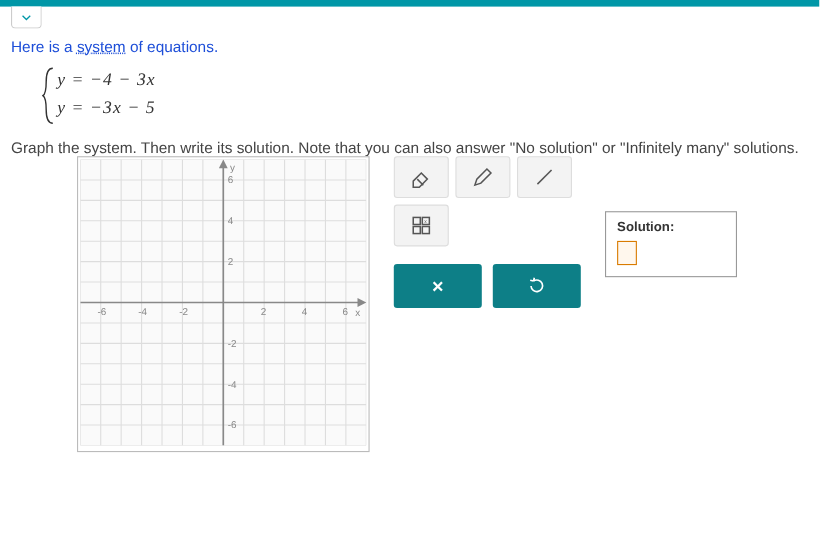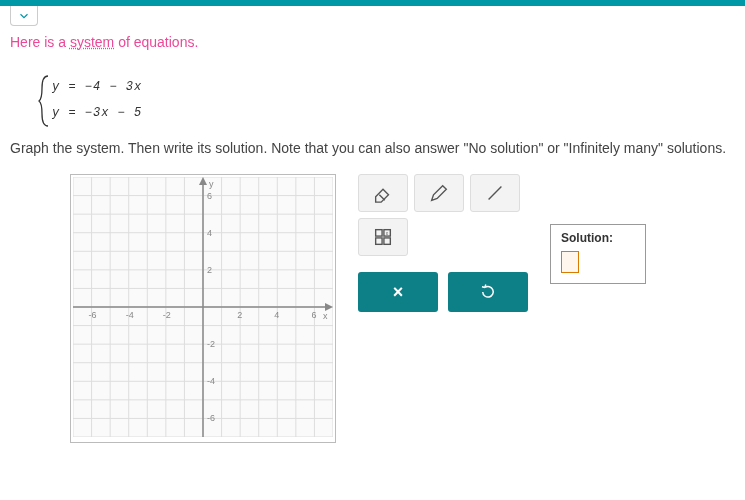--- a/index.html
+++ b/index.html
@@ -1,42 +1,42 @@
 <!DOCTYPE html>
 <html><head>
 <meta charset="utf-8">
 <style>
 *{box-sizing:border-box;margin:0;padding:0}
 body{font-family:Arial,Helvetica,sans-serif;font-size:14px;color:#333;background:#fff;width:745px;height:500px;overflow:hidden;position:relative}
 .topbar{background:#0097a7;height:6px;width:100%}
 .collapse-tab{position:absolute;top:6px;left:10px;width:28px;height:20px;background:#fff;border:1px solid #ccc;border-top:none;border-radius:0 0 4px 4px;display:flex;align-items:center;justify-content:center;cursor:pointer}
 .collapse-tab svg{width:14px;height:14px;stroke:#0097a7;stroke-width:2;fill:none}
 .content{padding:28px 10px 10px 10px}
-.intro{font-size:14px;margin-bottom:24px;color:#ec4899}
+.intro{font-size:14px;margin-bottom:10px;color:#1d4ed8}
 .intro .underline{text-decoration:underline;text-decoration-style:dotted}
-.equations{margin:8px 0 14px 28px;font-family:Liberation Mono, monospace;font-style:italic;font-size:12px;position:relative;padding-left:14px}
+.equations{margin:8px 0 14px 28px;font-family:Liberation Serif, serif;font-style:italic;font-size:16px;position:relative;padding-left:14px}
 .brace{position:absolute;left:0;top:0;bottom:0;width:12px}
 .brace svg{height:54px;width:12px}
 .eq{line-height:26px;letter-spacing:1px}
-.instr{font-size:14px;color:#444;margin-bottom:18px}
+.instr{font-size:14px;color:#444;}
 .workarea{display:flex;align-items:flex-start;gap:22px;padding-left:60px}
 .graph-wrap{border:1px solid #bbb;padding:2px;background:#fff}
 .graph{position:relative;width:260px;height:260px;background:#fafafa}
 .grid line{stroke:#ddd;stroke-width:1}
 .axis line{stroke:#888;stroke-width:1.5}
 .axis polygon{fill:#888}
 .ticklabel{font-size:9px;fill:#888;font-family:Arial}
 .tools{width:170px}
 .toolrow{display:flex;gap:6px;margin-bottom:6px}
 .tool{width:50px;height:38px;background:#f3f3f3;border:1px solid #ddd;border-radius:3px;display:flex;align-items:center;justify-content:center;cursor:pointer}
 .tool svg{width:22px;height:22px;stroke:#555;fill:none;stroke-width:1.5}
 .actionrow{display:flex;gap:10px;margin-top:16px}
 .actbtn{flex:1;height:40px;background:#0d7f87;border-radius:3px;display:flex;align-items:center;justify-content:center;cursor:pointer;color:#fff;font-weight:bold}
 .actbtn svg{width:18px;height:18px;stroke:#fff;fill:none;stroke-width:2}
-.solution{border:1px solid #999;padding:6px 0 10px 10px;width:96px;margin-top:50px}
+.solution{border:1px solid #999;padding:6px 0 10px 10px;width:120px;margin-top:50px}
 .solution-label{font-size:12px;font-weight:bold;margin-bottom:6px}
 .solution-box{width:18px;height:22px;border:1px solid #d97b00;background:#fff7ed;cursor:text}
 </style>
 </head>
 <body>
 
 <div class="topbar"></div>
 <div class="collapse-tab">
   <svg viewBox="0 0 24 24">
       <polyline points="6 9 12 15 18 9"></polyline>

